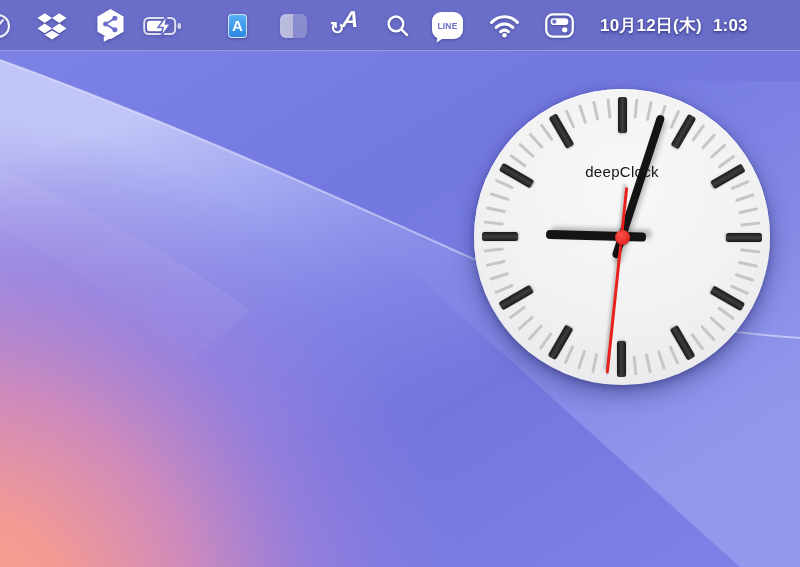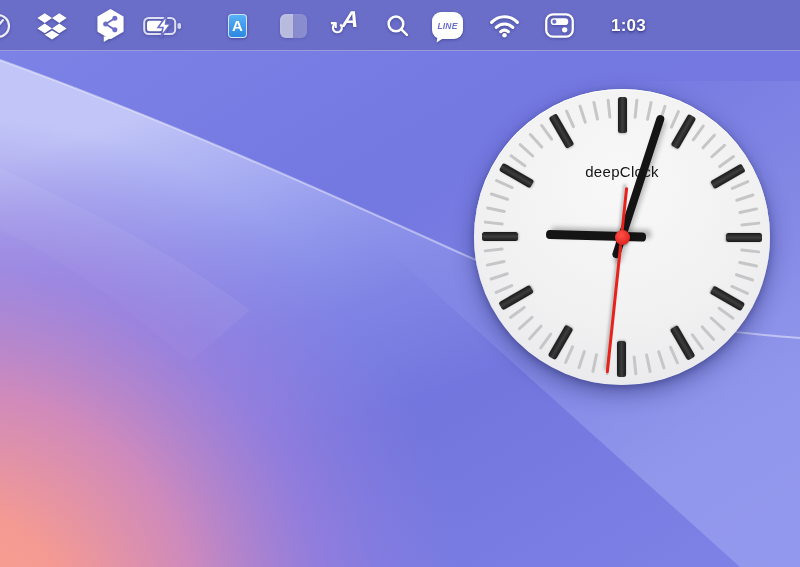--- a/index.html
+++ b/index.html
@@ -23,21 +23,21 @@
     color:#fff;
   }
   .i-clockpart{left:-15px;}
   .i-dropbox{left:37px;}
   .i-hexshare{left:95px;}
   .i-battery{left:143px;}
   .i-ime{left:228px;}
   .i-display{left:280px;}
   .i-async{left:330px;width:36px;height:51px;position:absolute;}
   .i-spotlight{left:386px;}
-  .i-line{left:432px;font-style:italic;}
+  .i-line{left:432px;}
   .i-wifi{left:489px;}
   .i-cc{left:545px;}
   .i-datetime{left:600px;font-size:17px;font-weight:bold;letter-spacing:0.2px;
     text-shadow:0 1px 2px rgba(46,50,130,0.6);}
   .i-datetime .dt-time{margin-left:11px;}
 
   .ime-box{
     width:19px;height:24px;border-radius:4px;
     background:linear-gradient(180deg,#58b0f6,#2c87e2);
     border:1px solid rgba(255,255,255,0.75);
@@ -234,20 +234,21 @@
     <div class="mb-item i-cc">
       <svg width="29" height="25" viewBox="0 0 28 24">
         <rect x="1.2" y="1.2" width="25.6" height="21.6" rx="6.5" stroke="#fff" stroke-width="2.2" fill="none"></rect>
         <rect x="5.5" y="5" width="17" height="6.6" rx="3.3" fill="#fff"></rect>
         <circle cx="9" cy="8.3" r="2" fill="#6a6ec8"></circle>
         <circle cx="19" cy="16.2" r="2.6" fill="#fff"></circle>
       </svg>
     </div>
 
     <div class="mb-item i-datetime">
+      <span class="dt-date">10月12日(木)</span>
       <span class="dt-time">1:03</span>
     </div>
   </div>
 
   <div class="clock-widget">
     <div class="clock-face">
       <div class="clock-label">deepClock</div>
       <div class="arm" style="transform: rotate(0deg);">
           <div class="marker" style="background: linear-gradient(90deg, rgb(26, 26, 26), rgb(61, 61, 61) 50%, rgb(26, 26, 26));"></div>
         </div>

